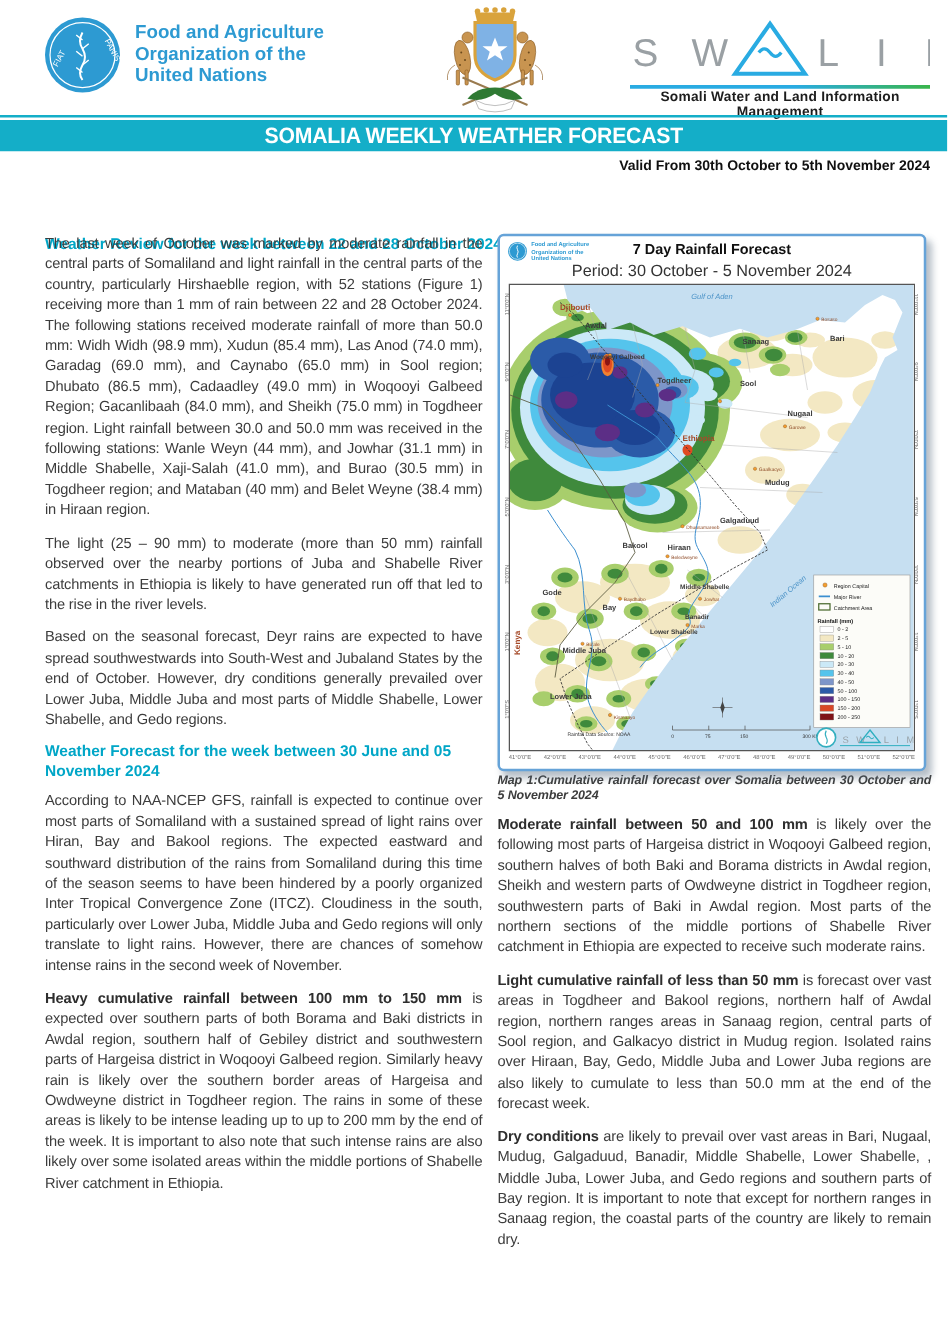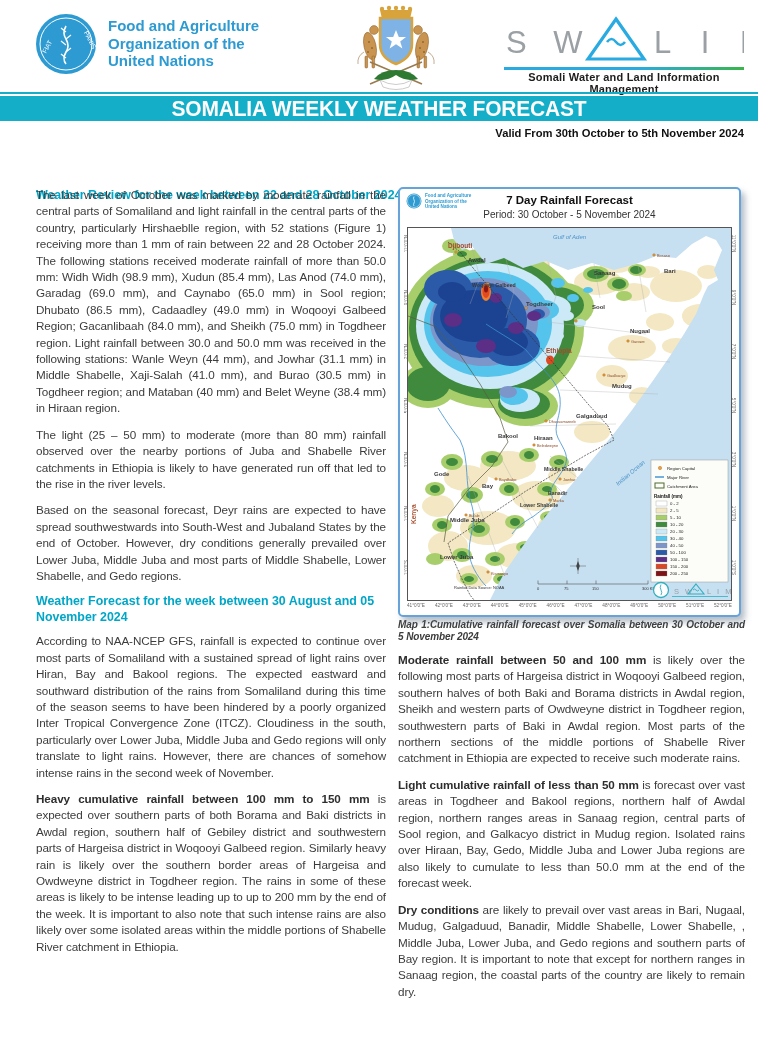--- a/index.html
+++ b/index.html
@@ -9,21 +9,21 @@
   .fao-block{position:absolute;left:34px;top:12px;display:flex;gap:10px;align-items:flex-start;}
   .fao-lines{font-weight:bold;color:#2D9AD2;font-size:15px;line-height:17.5px;padding-top:5px;}
   .emblem{position:absolute;left:350px;top:4px;}
   .swalim{position:absolute;right:14px;top:15px;width:240px;}
   .swalim-sub{font-size:11px;color:#1d1d1d;letter-spacing:.2px;margin-top:1px;text-align:center;font-weight:bold;}
   .swalim-line{height:2.6px;background:linear-gradient(90deg,#29ABE2 55%,#39B54A);margin-top:-2px;}
   
   .banner-rule{position:absolute;top:92px;left:0;width:758px;height:2px;background:#14AEC8;}
   .banner{position:absolute;top:96px;left:0;width:758px;height:25px;background:#14AEC8;
           display:flex;align-items:center;justify-content:center;}
-  .banner span{color:#fff;font-weight:bold;font-size:21px;letter-spacing:-.2px;transform:scaleY(1.04);}
+  .banner span{color:#fff;font-weight:bold;font-size:17px;letter-spacing:-.2px;transform:scaleY(1.04);}
   .valid{position:absolute;top:127px;right:14px;font-size:11.2px;font-weight:bold;color:#101010;}
   .intro{position:absolute;top:141px;left:36px;width:708px;margin:0;font-size:12.2px;line-height:16.5px;
          font-weight:bold;color:#141414;text-align:justify;}
   
   .sec{margin:3px 0 8px;font-size:12.4px;line-height:15.5px;color:#00A6C7;font-weight:bold;text-align:left;}
   .h-review{position:absolute;top:188px;left:36px;margin:0;}
   .col{position:absolute;top:187px;}
   .col.left{left:36px;width:350px;}
   .col.right{left:398px;width:347px;}
   .col p{margin:0 0 10px;text-align:justify;font-size:11.7px;line-height:16.4px;letter-spacing:-.1px;color:#3c3c3c;}
@@ -31,21 +31,21 @@
   .caption{margin:2px 0 9px !important;font-size:10px !important;font-style:italic;font-weight:bold;
            color:#1c1c1c;text-align:left;letter-spacing:-.1px;line-height:12px !important;}
   
   .mapbox{position:relative;width:343px;height:430px;border:2px solid #66A3D8;border-radius:5px;
           background:#fff;box-sizing:border-box;box-shadow:4px 5px 6px rgba(90,110,130,.45);}
   .map-header{position:relative;height:36px;}
   .map-fao{position:absolute;left:6px;top:4px;display:flex;gap:3px;align-items:center;}
   .map-fao-lines{font-size:4.6px;line-height:5.5px;color:#2D9AD2;font-weight:bold;}
   .map-titles{position:absolute;left:0;right:0;top:5px;text-align:center;}
   .map-title{font-size:11.5px;font-weight:bold;color:#101010;}
-  .map-period{font-size:10px;color:#333;margin-top:3px;}
+  .map-period{font-size:13px;color:#333;margin-top:3px;}
   .map-frame{position:absolute;left:7px;top:38px;width:325px;height:374px;border:1px solid #555;
              box-sizing:border-box;overflow:hidden;background:#fff;}
   .map-xaxis{position:absolute;left:7px;top:414px;width:325px;display:flex;justify-content:space-between;
              font-size:4.7px;color:#666;}
   .tickL,.tickR{position:absolute;width:22px;text-align:center;font-size:4.6px;color:#666;}
   .tickL{left:-5px;transform:rotate(-90deg);}
   .tickR{right:-5px;transform:rotate(90deg);}
   
   .mt-region{font-size:6px;font-weight:bold;fill:#3a3a3a;}
   .mt-region-sm{font-size:5.2px;font-weight:bold;fill:#3a3a3a;}
@@ -130,23 +130,23 @@
   <div class="banner">
     <span>SOMALIA WEEKLY WEATHER FORECAST</span>
   </div>
 
   <div class="valid">Valid From 30th October to 5th November 2024</div>
 
   <h2 class="sec h-review">Weather Review for the week between 22 and 28 October 2024</h2>
 
   <div class="col left">
     <p>The last week of October was marked by moderate rainfall in the central parts of Somaliland and light rainfall in the central parts of the country, particularly Hirshaeblle region, with 52 stations (Figure 1) receiving more than 1 mm of rain between 22 and 28 October 2024. The following stations received moderate rainfall of more than 50.0 mm:  Widh Widh (98.9 mm), Xudun (85.4 mm), Las Anod (74.0 mm), Garadag (69.0 mm), and Caynabo (65.0 mm) in Sool region; Dhubato (86.5 mm), Cadaadley (49.0 mm) in Woqooyi Galbeed Region; Gacanlibaah (84.0 mm), and Sheikh (75.0 mm) in Togdheer region. Light rainfall between 30.0 and 50.0 mm was received in the following stations: Wanle Weyn (44 mm), and Jowhar (31.1 mm) in Middle Shabelle, Xaji-Salah (41.0 mm), and Burao (30.5 mm) in Togdheer region; and Mataban (40 mm) and Belet Weyne (38.4 mm) in Hiraan region.</p>
-    <p>The light (25 – 50 mm) to moderate (more than 80 mm) rainfall observed over the nearby portions of Juba and Shabelle River catchments in Ethiopia is likely to have generated run off that led to the rise in the river levels.</p>
+    <p>The light (25 – 90 mm) to moderate (more than 50 mm) rainfall observed over the nearby portions of Juba and Shabelle River catchments in Ethiopia is likely to have generated run off that led to the rise in the river levels.</p>
     <p>Based on the seasonal forecast, Deyr rains are expected to have spread southwestwards into South-West and Jubaland States by the end of October. However, dry conditions generally prevailed over Lower Juba, Middle Juba and most parts of Middle Shabelle, Lower Shabelle, and Gedo regions.</p>
-    <h2 class="sec">Weather Forecast for the week between 30 August and 05 November 2024</h2>
+    <h2 class="sec">Weather Forecast for the week between 30 June and 05 November 2024</h2>
     <p>According to NAA-NCEP GFS, rainfall is expected to continue over most parts of Somaliland with a sustained spread of light rains over Hiran, Bay and Bakool regions. The expected eastward and southward distribution of the rains from Somaliland during this time of the season seems to have been hindered by a poorly organized Inter Tropical Convergence Zone (ITCZ). Cloudiness in the south, particularly over Lower Juba, Middle Juba and Gedo regions will only translate to light rains. However, there are chances of somehow intense rains in the second week of November.</p>
     <p><b>Heavy cumulative rainfall between 100 mm to 150 mm</b><span> is expected over southern parts of both Borama and Baki districts in Awdal region, southern half of Gebiley district and southwestern parts of Hargeisa district in Woqooyi Galbeed region. Similarly heavy rain is likely over the southern border areas of Hargeisa and Owdweyne district in Togdheer region. The rains in some of these areas is likely to be intense leading up to up to 200 mm by the end of the week. It is important to also note that such intense rains  are also likely over some isolated areas within the middle portions of Shabelle River catchment in Ethiopia.</span></p>
   </div>
 
   <div class="col right">
 
     <div class="mapbox">
       <div class="map-header">
         <div class="map-fao">
           <svg width="16" height="16" viewBox="0 0 64 64">

